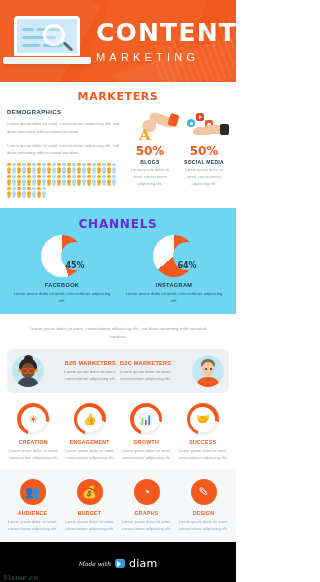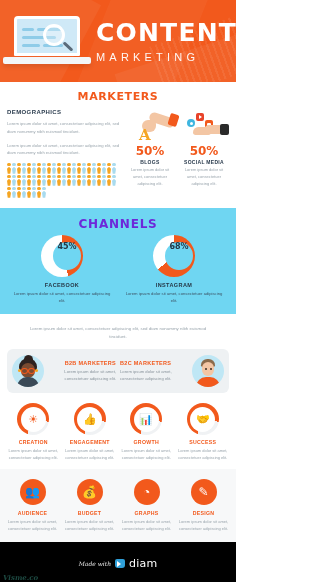--- a/index.html
+++ b/index.html
@@ -168,23 +168,23 @@
   .ch-title {
     text-align: center; color: #6d28d9; font-weight: bold; font-size: 12px;
     letter-spacing: 0.8px; font-family: "DejaVu Sans", sans-serif; margin-bottom: 4px;
   }
   .ch-row { display: flex; padding: 0 6px; }
   .ch-item { flex: 1; text-align: center; }
   .donut {
     width: 42px; height: 42px; border-radius: 50%; margin: 0 auto; position: relative;
   }
   .donut .hole {
-    position: absolute; left: 12px; top: 7px; width: 28px; height: 28px;
+    position: absolute; left: 20px; top: 7px; width: 28px; height: 28px;
     background: #6fd6f2; border-radius: 50%;
-    display: flex; align-items: flex-start; justify-content: center;
+    display: flex; align-items: flex-end; justify-content: center;
   }
   .donut .val {
     font-size: 8px; font-weight: bold; color: #253746;
     font-family: "DejaVu Sans", sans-serif;
   }
   .ch-label {
     font-size: 5.5px; font-weight: bold; color: #253746; letter-spacing: 0.4px;
     margin-top: 5px;
   }
   .ch-desc { font-size: 4.2px; line-height: 1.75; color: #3d5567; margin-top: 2px; padding: 0 6px; }
@@ -616,21 +616,21 @@
             <div class="hole" style="background:#6fd6f2">
               <span class="val">45%</span>
             </div>
           </div>
           <div class="ch-label">FACEBOOK</div>
           <div class="ch-desc">Lorem ipsum dolor sit amet, consectetuer adipiscing elit.</div>
         </div>
         <div class="ch-item">
           <div class="donut" style="background: conic-gradient(#f2591c 0deg 230.4deg, #ffffff 230.4deg 360deg);">
             <div class="hole" style="background:#6fd6f2">
-              <span class="val">68%</span>
+              <span class="val">64%</span>
             </div>
           </div>
           <div class="ch-label">INSTAGRAM</div>
           <div class="ch-desc">Lorem ipsum dolor sit amet, consectetuer adipiscing elit.</div>
         </div>
       </div>
   </div>
 
   <div class="intro">Lorem ipsum dolor sit amet, consectetuer adipiscing elit, sed diam nonummy nibh euismod tincidunt.</div>
 

